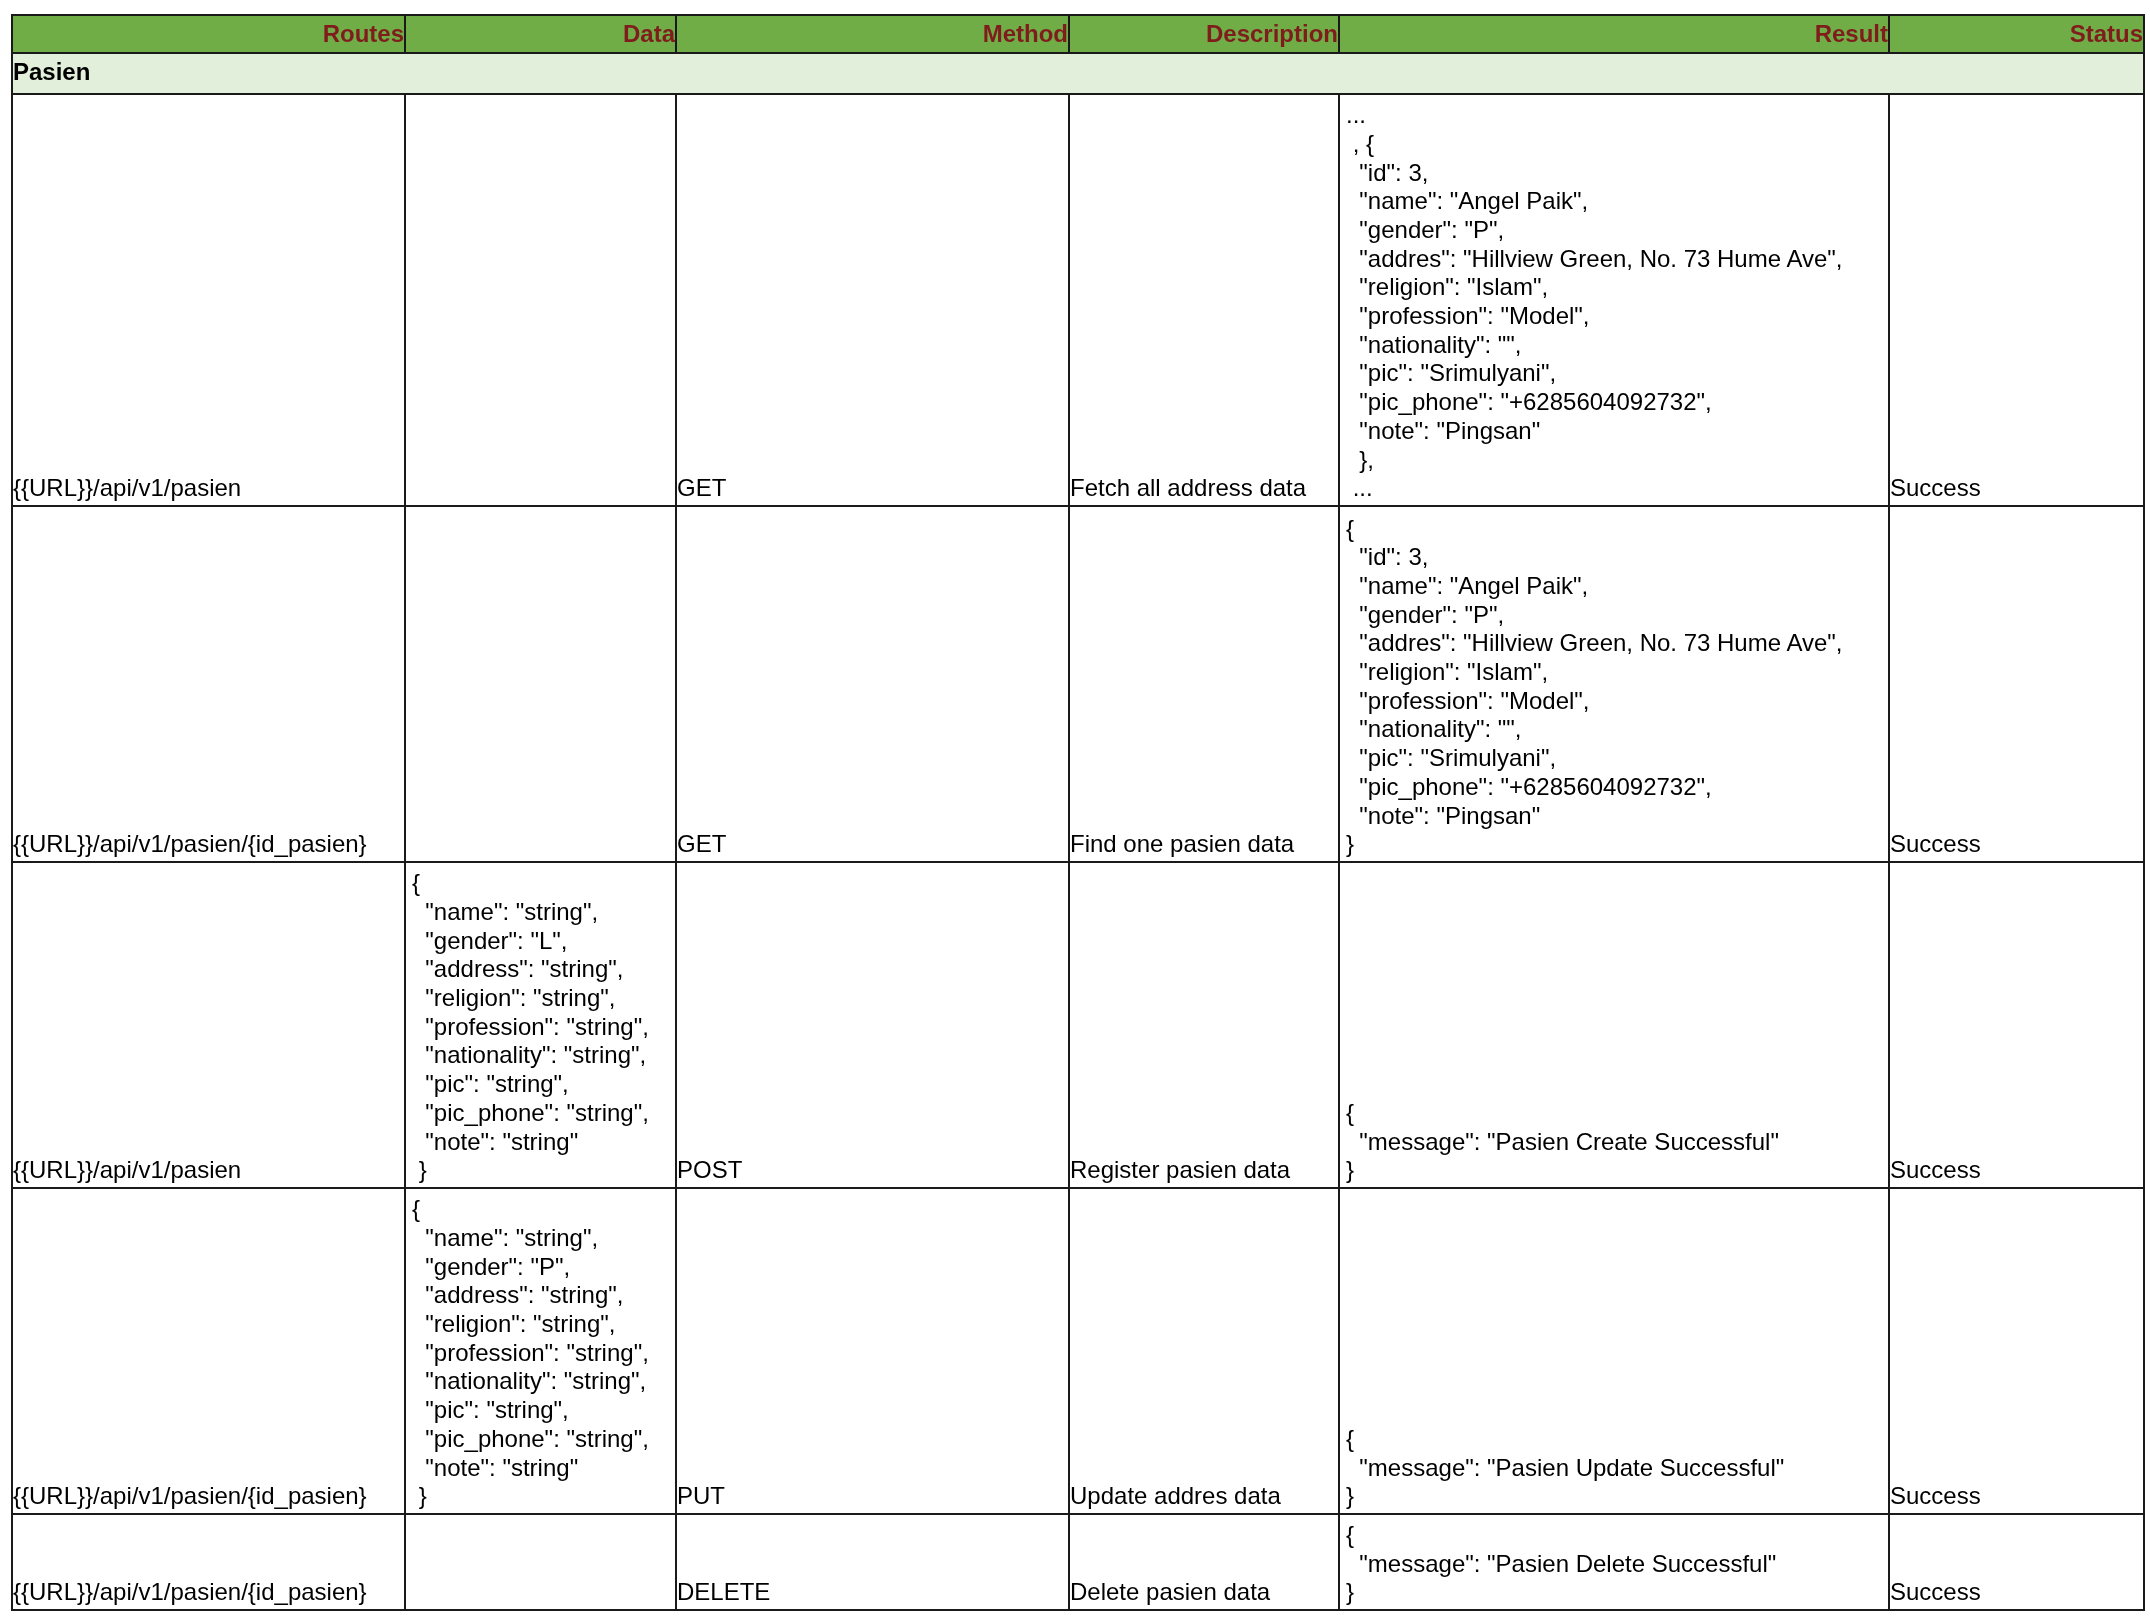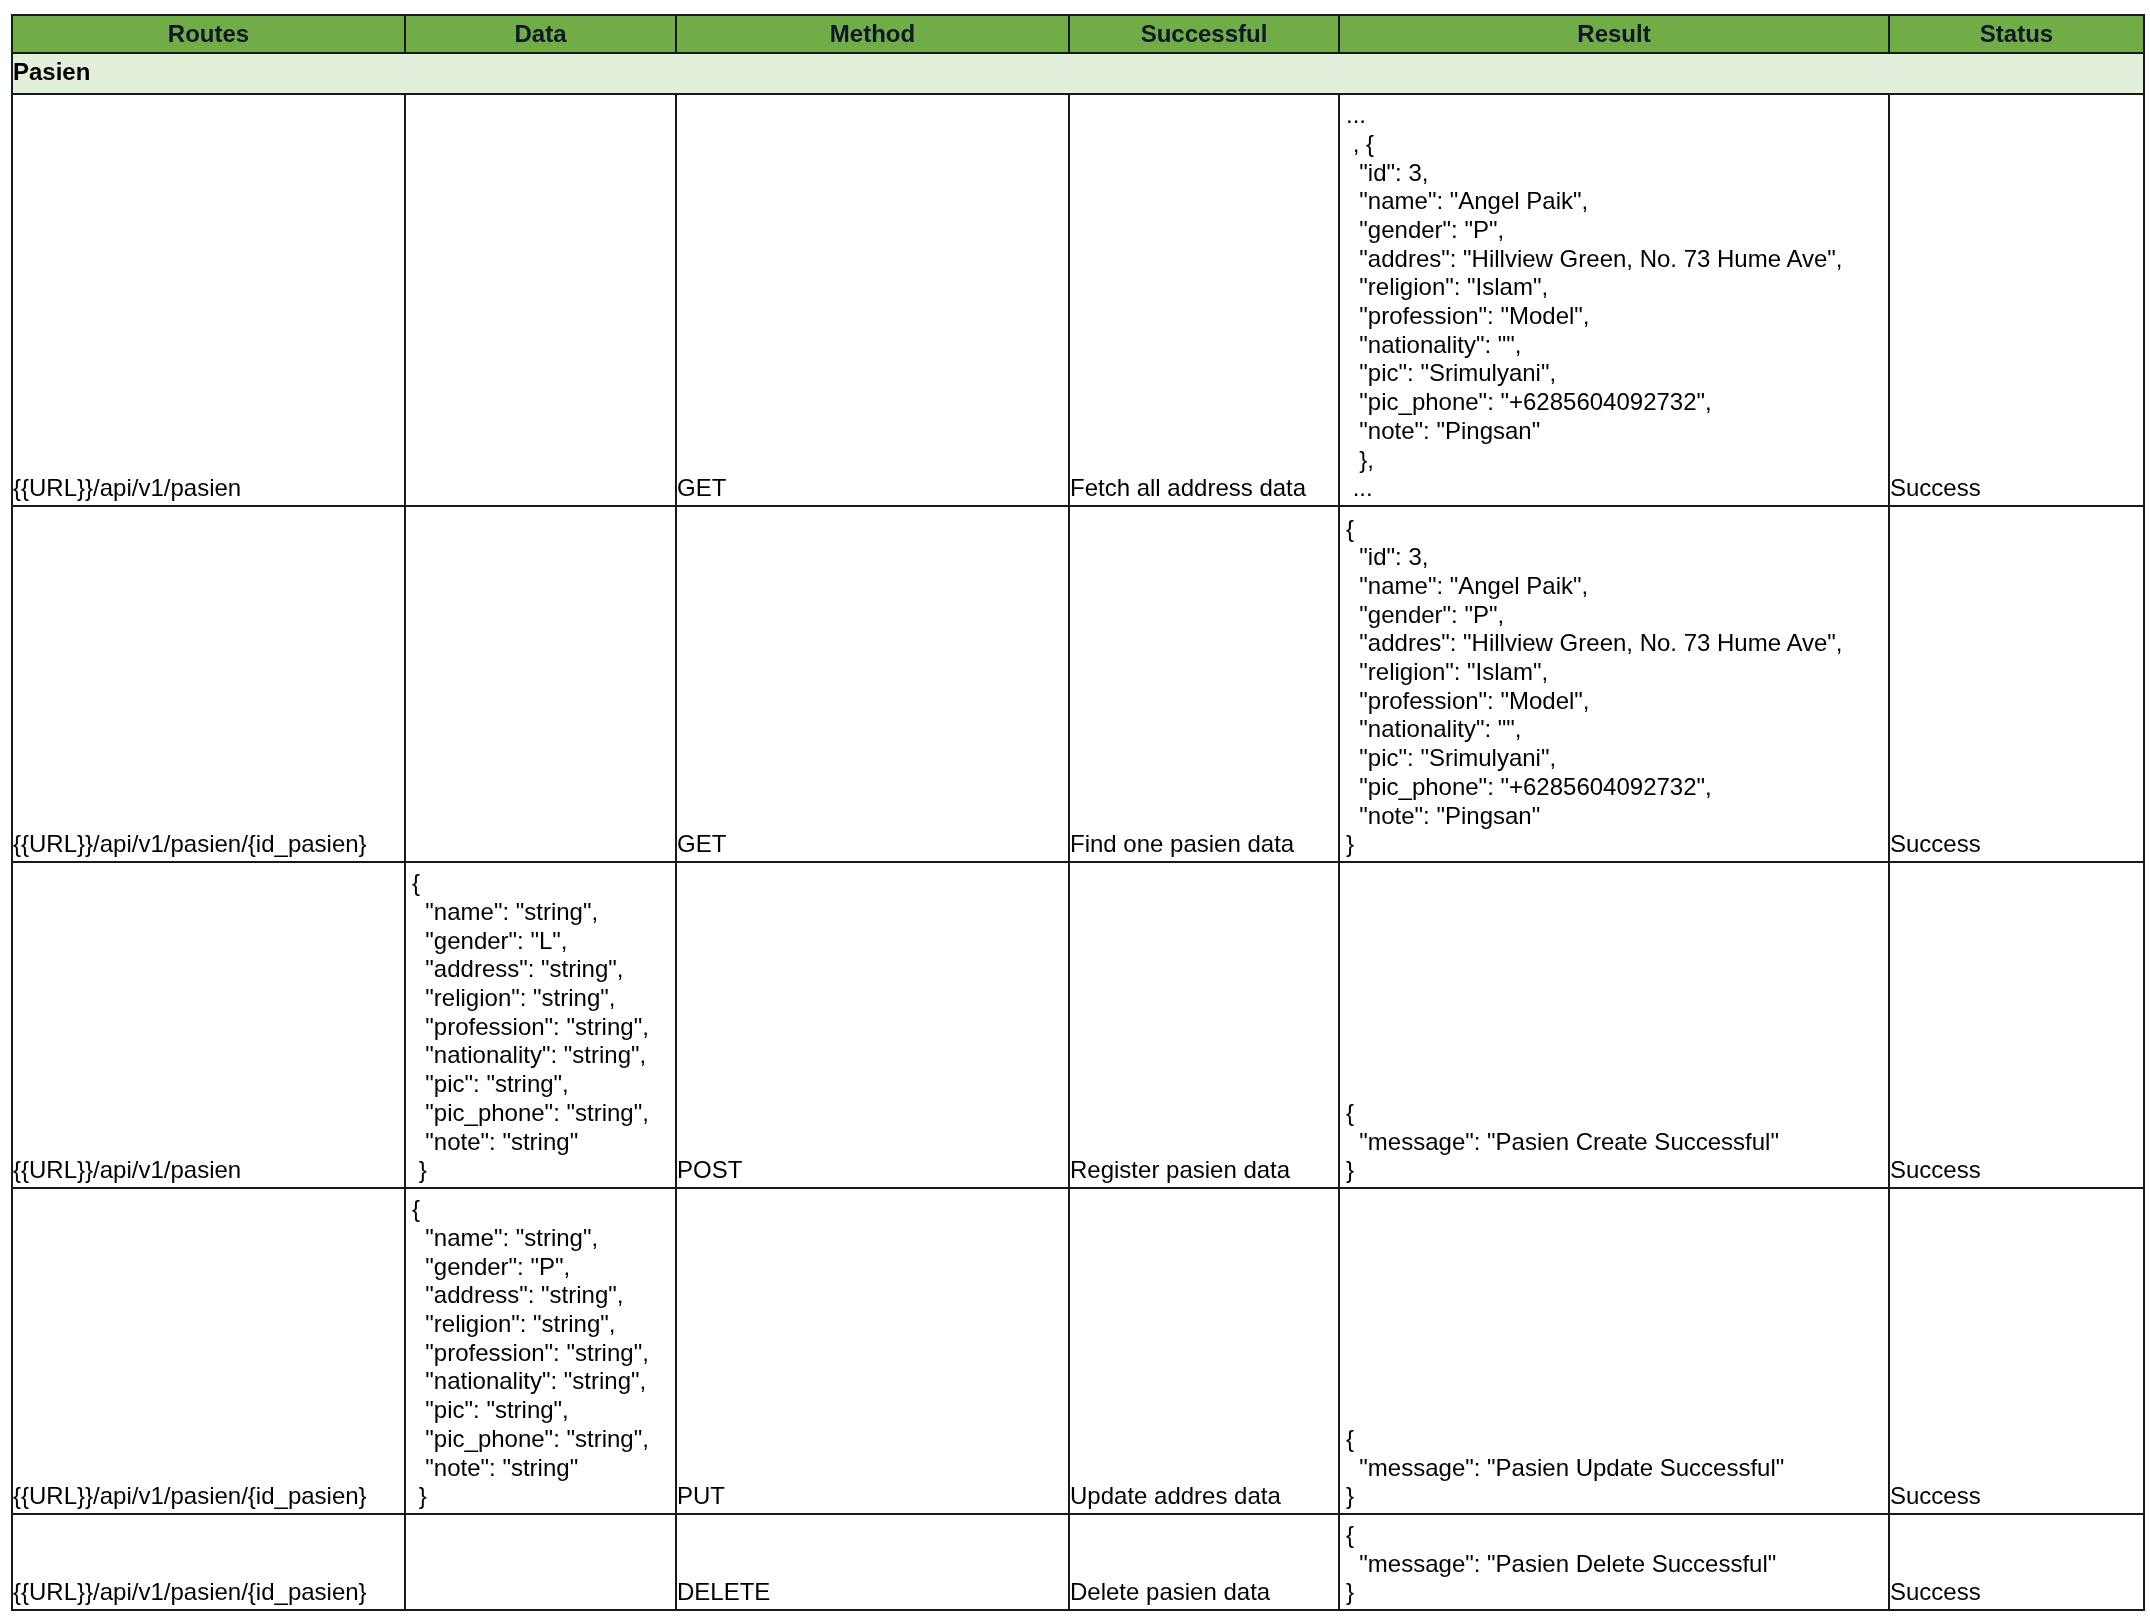--- a/index.html
+++ b/index.html
@@ -6,22 +6,22 @@
     body { width: 2150px; height: 1620px; position: relative; overflow: hidden;
            font-family: "Liberation Sans", sans-serif; color: #000; }
     table.api { position: absolute; left: 11px; top: 14px; border-collapse: collapse; table-layout: fixed; }
     table.api col.c-routes { width: 393px; }
     table.api col.c-data { width: 271px; }
     table.api col.c-method { width: 393px; }
     table.api col.c-desc { width: 270px; }
     table.api col.c-result { width: 550px; }
     table.api col.c-status { width: 255px; }
     th, td { border: 2px solid #1a1a1a; padding: 0; }
-    thead th { background: #70AD47; color: #0f172a; font-weight: bold; font-size: 24px;
-               height: 36px; text-align: center; vertical-align: middle; }
+    thead th { background: #70AD47; color: #7f1d1d; font-weight: bold; font-size: 24px;
+               height: 36px; text-align: right; vertical-align: middle; }
     tr.group td { background: #E2EFDA; font-weight: bold; font-size: 24px; height: 37px;
                   vertical-align: middle; }
     tbody td { font-size: 24px; line-height: 28.7px; vertical-align: bottom; padding-bottom: 2px; }
     td.center { text-align: left; }
     td.code { text-align: left; padding-left: 6px; white-space: pre; }
     tr.r1 td { height: 408px; }
     tr.r2 td { height: 352px; }
     tr.r3 td { height: 322px; }
     tr.r4 td { height: 322px; }
     tr.r5 td { height: 92px; }
@@ -36,21 +36,21 @@
       <col class="c-method">
       <col class="c-desc">
       <col class="c-result">
       <col class="c-status">
   </colgroup>
   <thead>
     <tr>
       <th>Routes</th>
       <th>Data</th>
       <th>Method</th>
-      <th>Successful</th>
+      <th>Description</th>
       <th>Result</th>
       <th>Status</th>
     </tr>
   </thead>
   <tbody>
     <tr class="group">
       <td colspan="6">Pasien</td>
     </tr>
 
     <tr class="r1">

